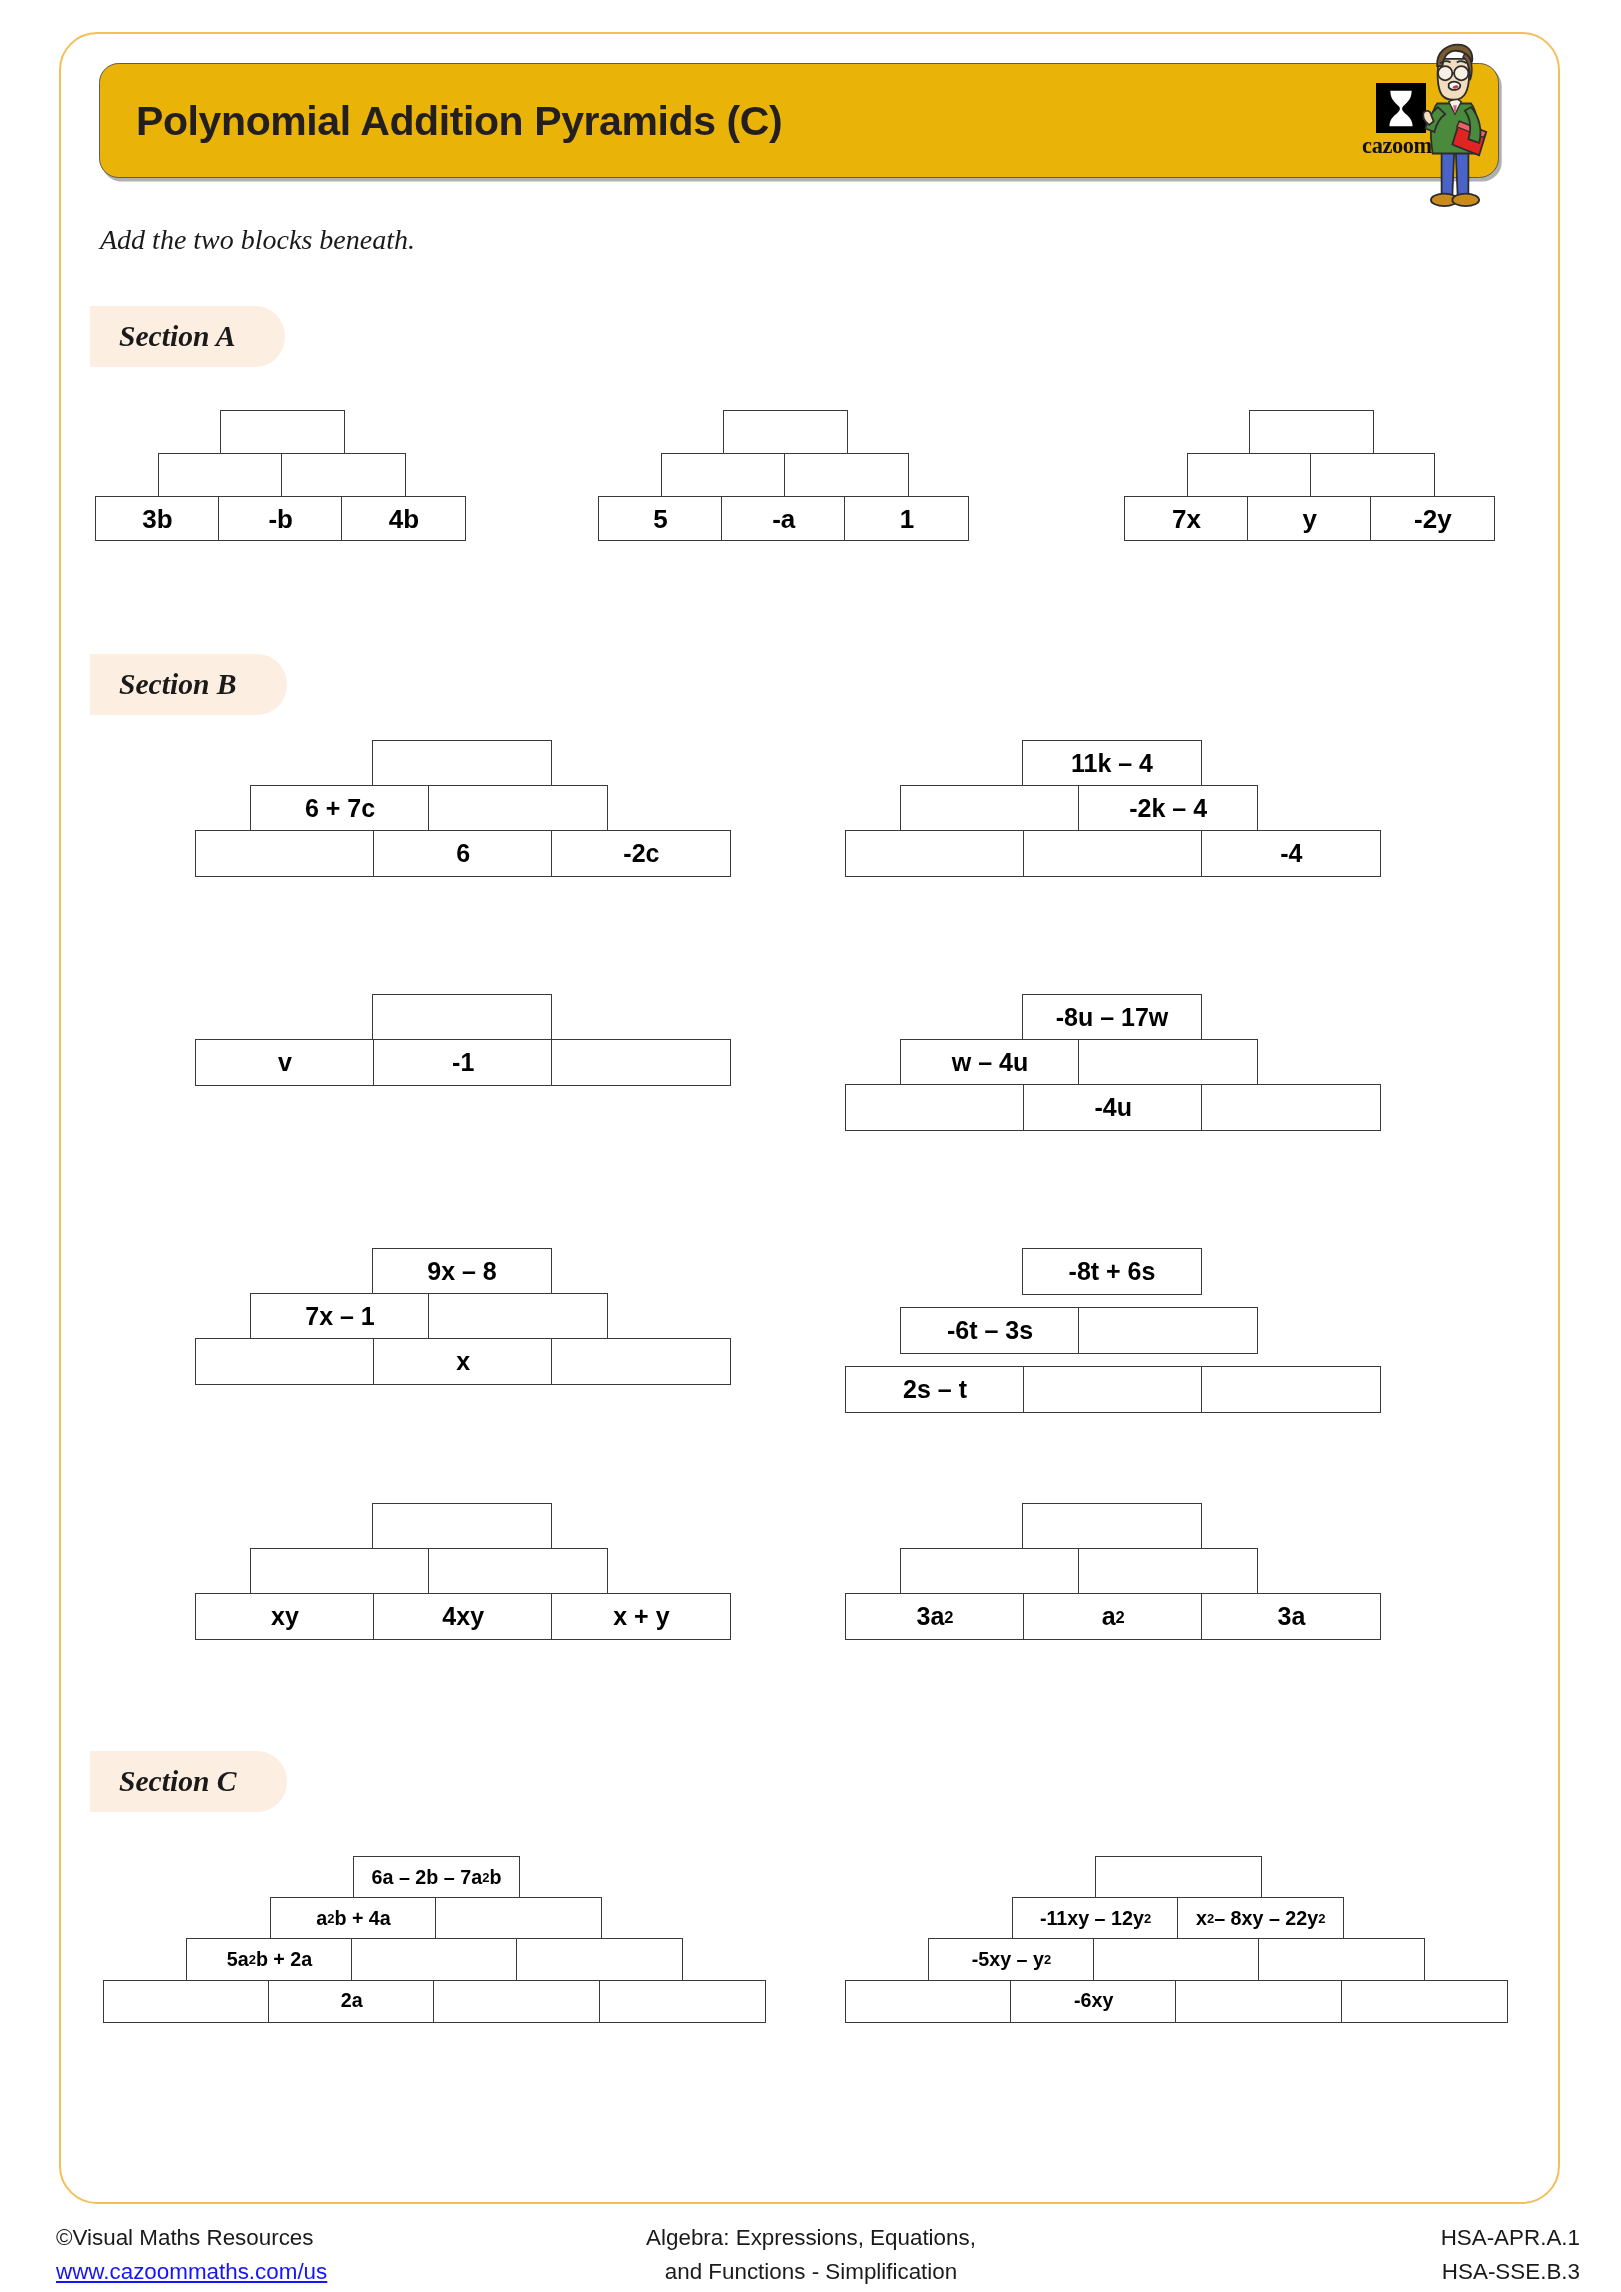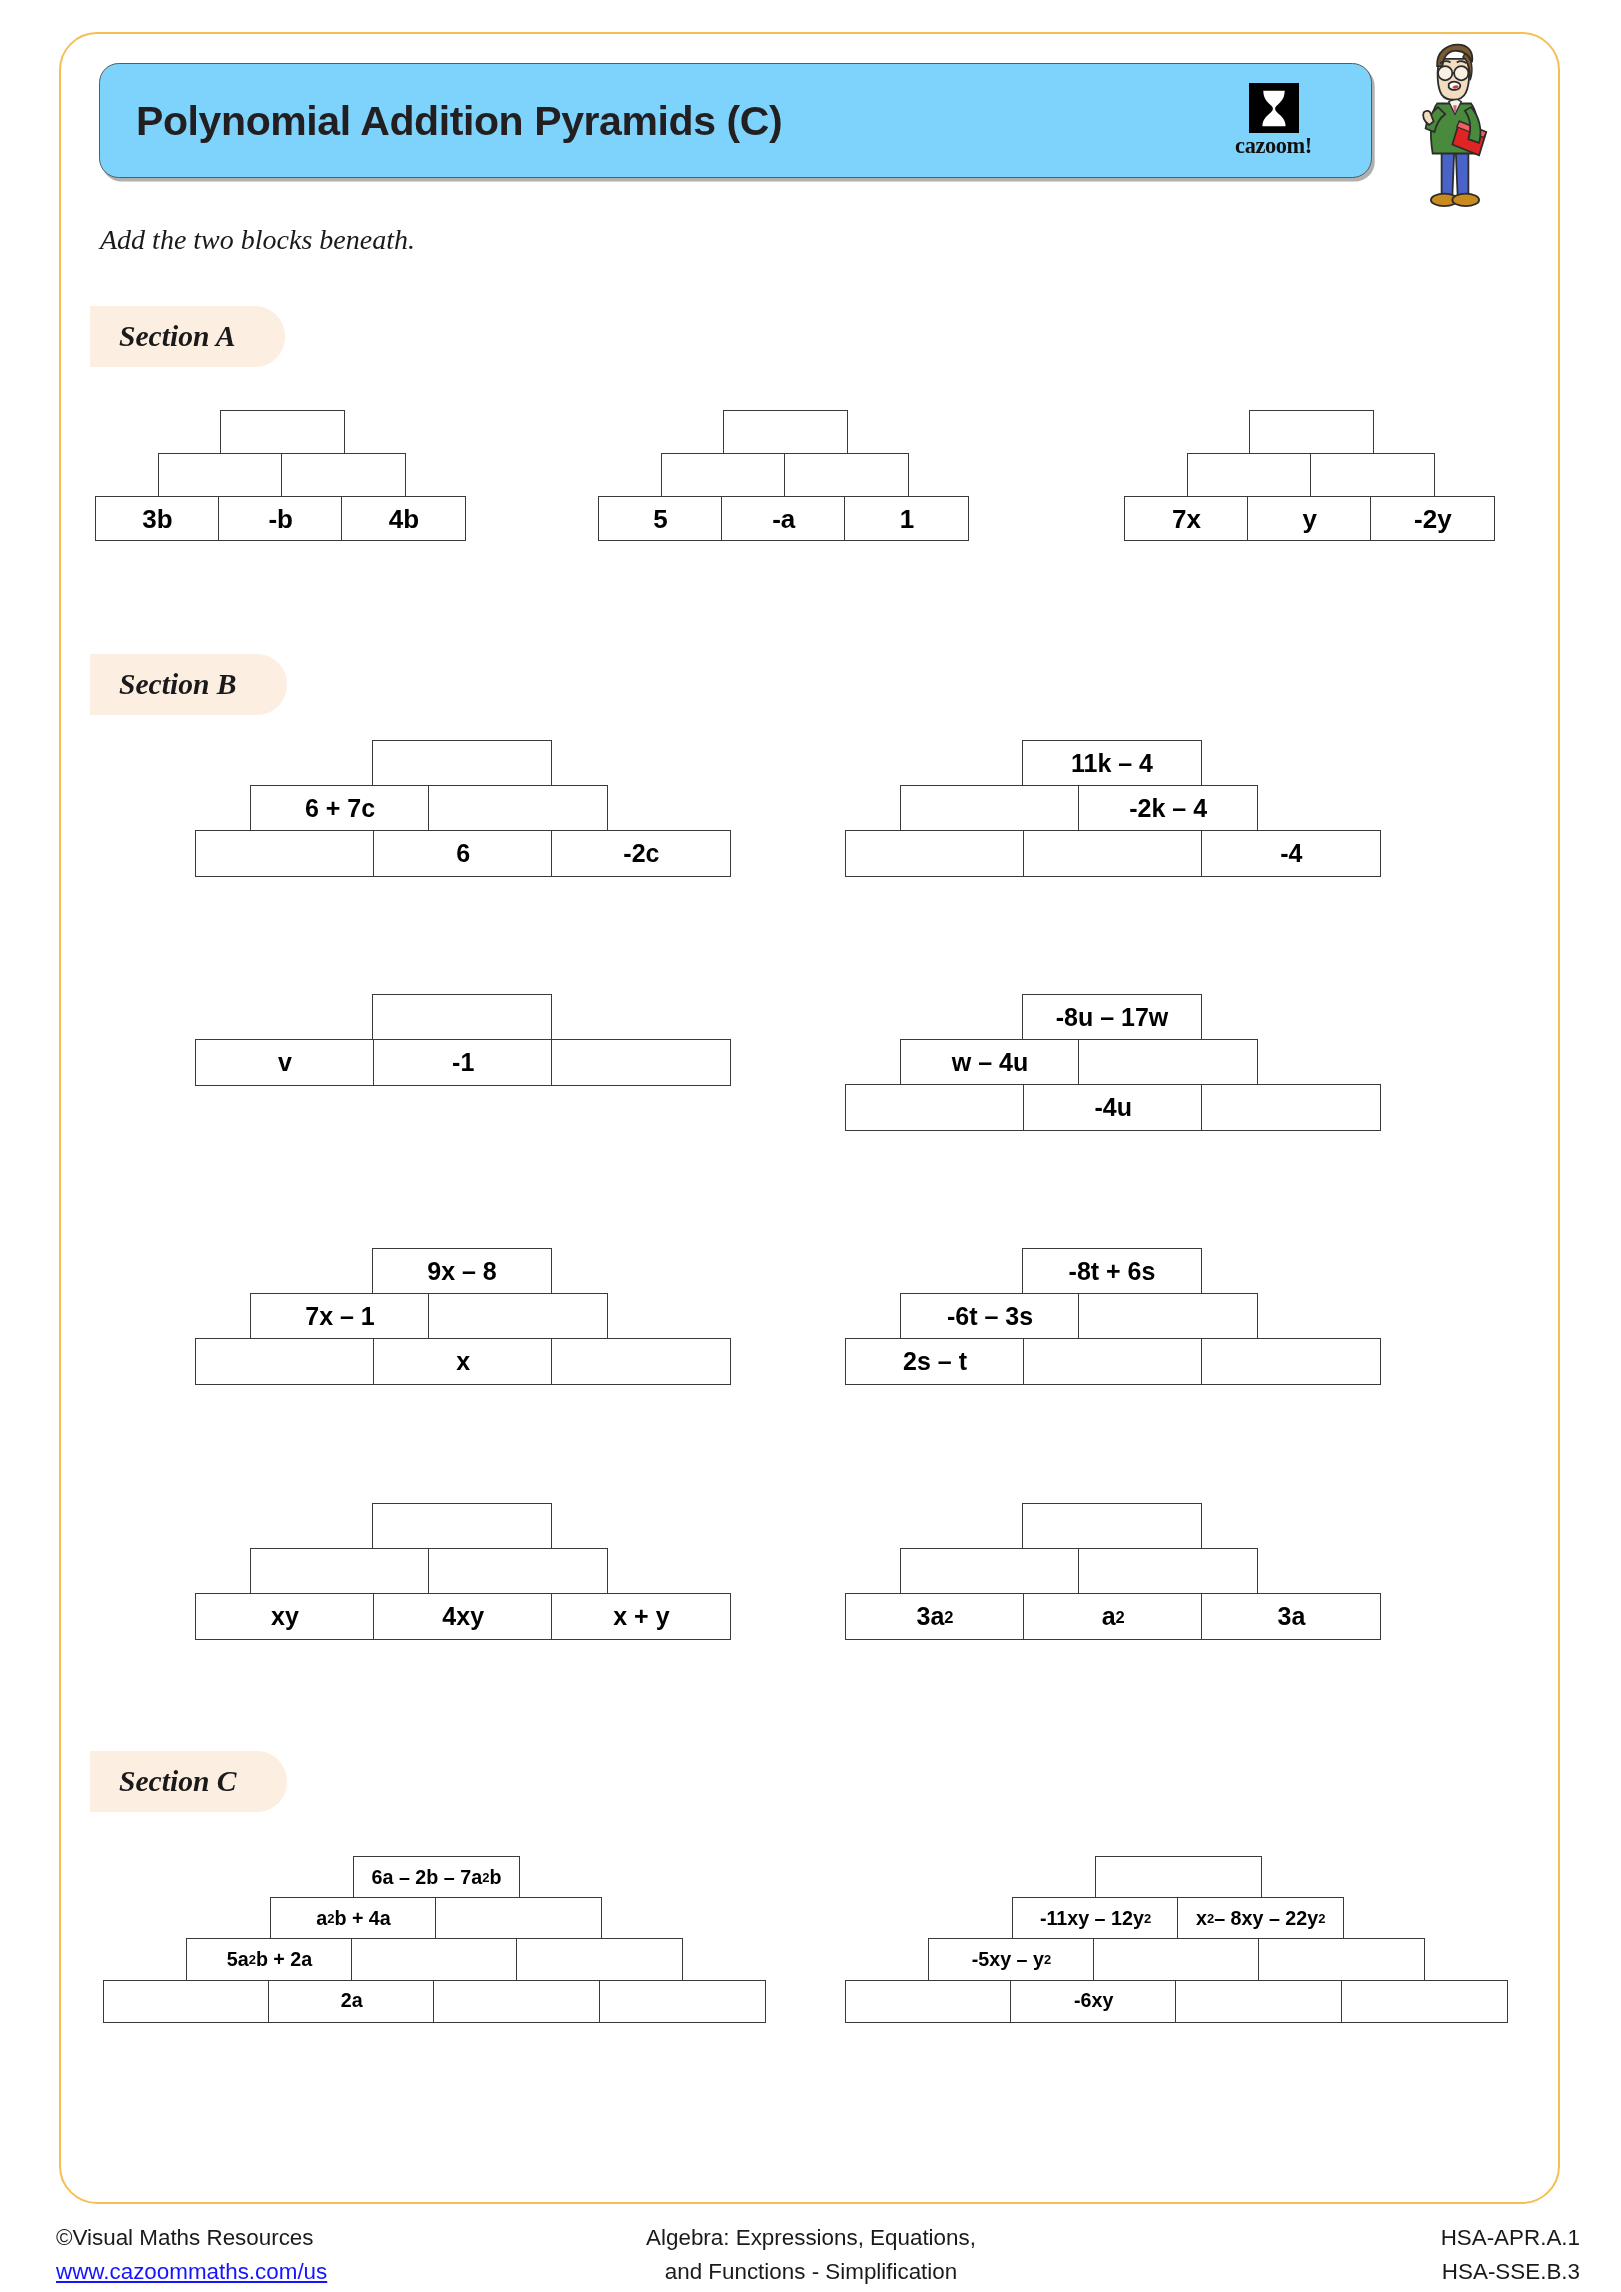--- a/index.html
+++ b/index.html
@@ -32,24 +32,24 @@
     position: absolute;
     left: 99px;
     top: 63px;
     width: 1272px;
     height: 115px;
   }
   .title-box {
     position: absolute;
     left: 0;
     top: 0;
-    width: 1273px;
+    width: 1400px;
     height: 115px;
     box-sizing: border-box;
-    background: #7dd3fc;
+    background: #eab308;
     border: 1.8px solid #5b5b5b;
     border-radius: 19.7px;
     box-shadow: 2.7px 3.6px 0 rgba(80,80,80,0.45);
   }
   .title-text {
     position: absolute;
     left: 36px;
     top: 50%;
     transform: translateY(-50%);
     font-size: 41px;
@@ -387,21 +387,21 @@
     <div class="pyr-row r1">
       <div class="cell">7x – 1</div>
       <div class="cell"></div>
     </div>
     <div class="pyr-row r2">
       <div class="cell"></div>
       <div class="cell">x</div>
       <div class="cell"></div>
     </div>
   </div>
-<div class="pyramid sz-b" style="left:845px; top:1248px;">
+<div class="pyramid sz-b" style="left:845px; top:1248px;gap:14px;">
     <div class="pyr-row r0">
       <div class="cell">-8t + 6s</div>
     </div>
     <div class="pyr-row r1">
       <div class="cell">-6t – 3s</div>
       <div class="cell"></div>
     </div>
     <div class="pyr-row r2">
       <div class="cell">2s – t</div>
       <div class="cell"></div>

